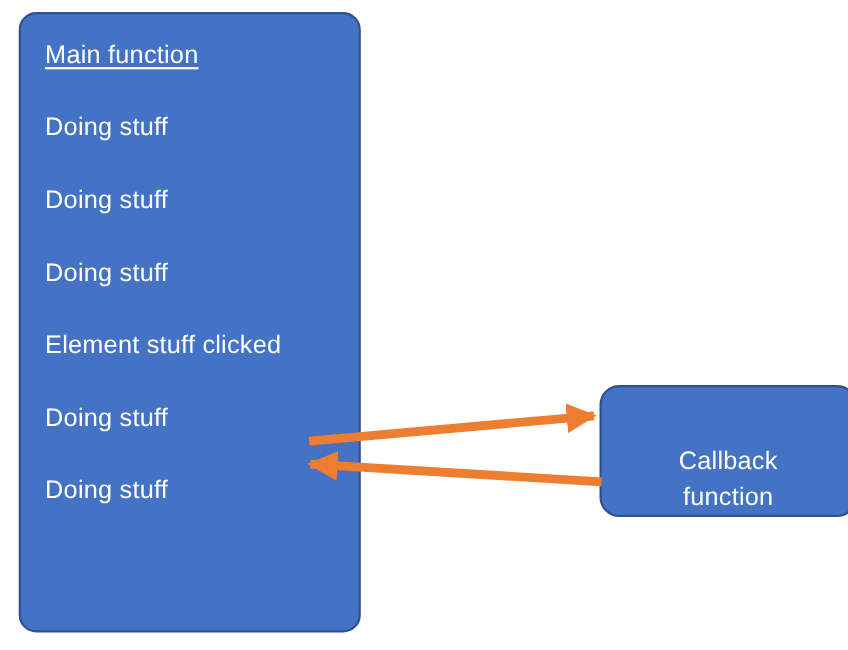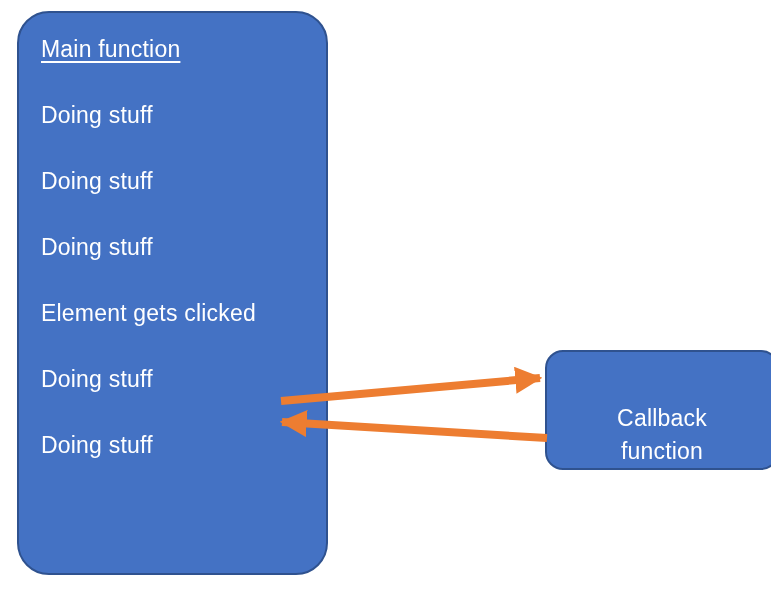--- a/index.html
+++ b/index.html
@@ -20,21 +20,21 @@
     background: #4472C4;
     border: 2px solid #2F528F;
     box-sizing: border-box;
     color: #ffffff;
   }
   .main-box {
     left: 17px;
     top: 11px;
     width: 311px;
     height: 564px;
-    border-radius: 32px;
+    border-radius: 16px;
     padding-left: 48px;
   }
   .main-box-list {
     position: absolute;
     left: 22px;
     top: 20px;
     right: 10px;
   }
   .main-box-item {
     font-size: 23px;
@@ -78,21 +78,21 @@
 <body>
 
 <div class="canvas">
 
   <div class="shape main-box">
     <div class="main-box-list">
       <div class="main-box-item underline">Main function</div>
       <div class="main-box-item">Doing stuff</div>
       <div class="main-box-item">Doing stuff</div>
       <div class="main-box-item">Doing stuff</div>
-      <div class="main-box-item">Element gets clicked</div>
+      <div class="main-box-item">Element stuff clicked</div>
       <div class="main-box-item">Doing stuff</div>
       <div class="main-box-item">Doing stuff</div>
     </div>
   </div>
 
   <div class="shape callback-box">
     <div class="callback-label">Callback
 function</div>
   </div>
 

